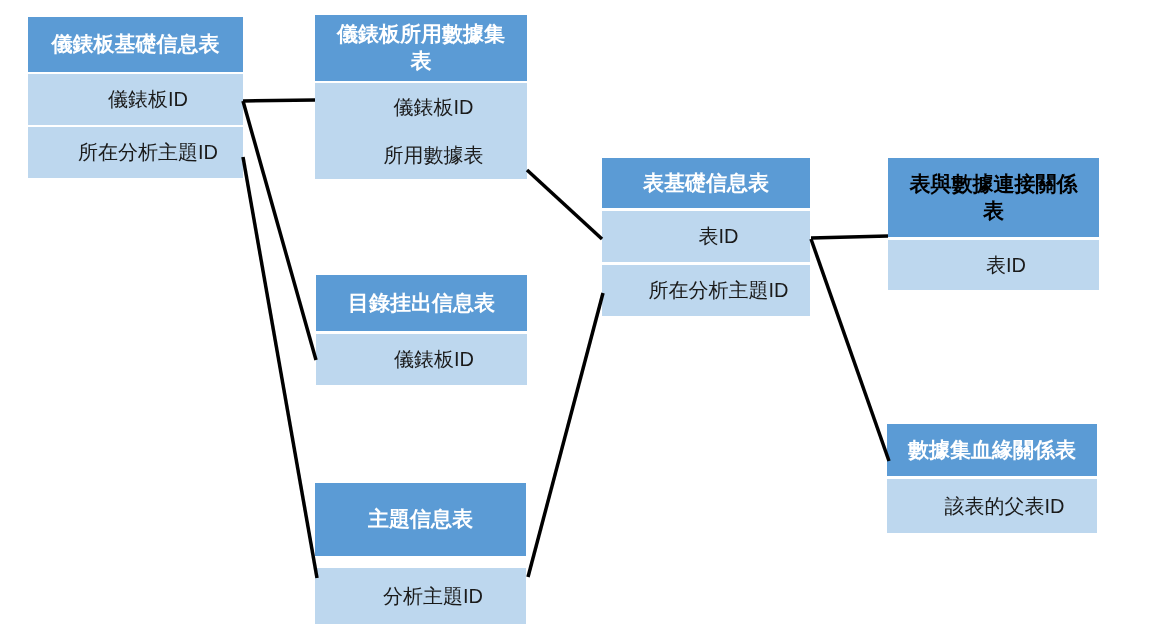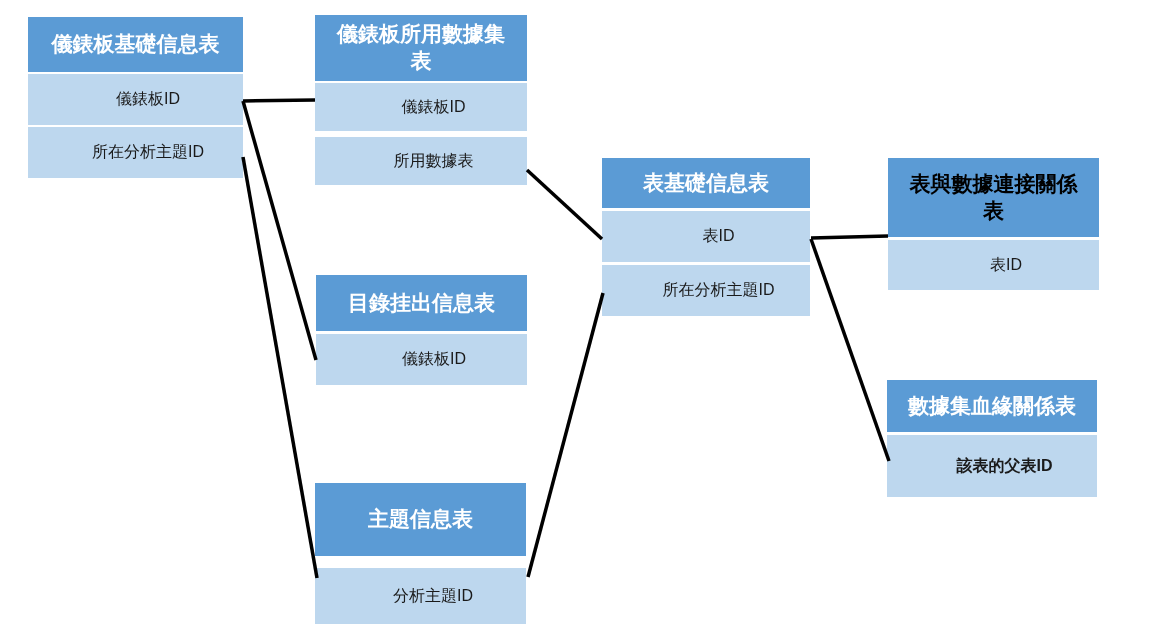--- a/index.html
+++ b/index.html
@@ -39,21 +39,21 @@
     font-size: 21px;
     line-height: 1.28;
     white-space: pre-line;
   }
   .entity-field {
     display: flex;
     align-items: center;
     justify-content: center;
     text-align: center;
     color: #1a1a1a;
-    font-size: 16px;
+    font-size: 20px;
     padding-left: 25px;
   }
 </style>
 </head>
 <body>
 
 <div id="canvas" style="background: rgb(255, 255, 255);">
   <svg id="connections" viewBox="0 0 1175 631" xmlns="http://www.w3.org/2000/svg">
       <line x1="243" y1="101" x2="315" y2="100" stroke="#000000" stroke-width="3.5" stroke-linecap="butt"></line>
       <line x1="243" y1="101" x2="316" y2="360" stroke="#000000" stroke-width="3.5" stroke-linecap="butt"></line>
@@ -65,37 +65,37 @@
     </svg>
 <div class="entity" style="left: 28px; top: 17px; width: 215px;">
       <div class="entity-header" style="height: 55px; background: rgb(91, 155, 213); color: rgb(255, 255, 255);">儀錶板基礎信息表</div>
       <div class="entity-field" style="height: 51px; margin-top: 2px; background: rgb(189, 215, 238); color: rgb(26, 26, 26);">儀錶板ID</div>
       <div class="entity-field" style="height: 51px; margin-top: 2px; background: rgb(189, 215, 238); color: rgb(26, 26, 26);">所在分析主題ID</div>
     </div>
     <div class="entity" style="left: 315px; top: 15px; width: 212px;">
       <div class="entity-header" style="height: 66px; background: rgb(91, 155, 213); color: rgb(255, 255, 255);">儀錶板所用數據集
 表</div>
       <div class="entity-field" style="height: 48px; margin-top: 2px; background: rgb(189, 215, 238); color: rgb(26, 26, 26);">儀錶板ID</div>
-      <div class="entity-field" style="height: 48px; margin-top: 6px; background: rgb(189, 215, 238); color: rgb(26, 26, 26);">所用數據表</div>
+      <div class="entity-field" style="height: 48px; margin-top: 0; background: rgb(189, 215, 238); color: rgb(26, 26, 26);">所用數據表</div>
     </div>
     <div class="entity" style="left: 316px; top: 275px; width: 211px;">
       <div class="entity-header" style="height: 56px; background: rgb(91, 155, 213); color: rgb(255, 255, 255);">目錄挂出信息表</div>
       <div class="entity-field" style="height: 51px; margin-top: 3px; background: rgb(189, 215, 238); color: rgb(26, 26, 26);">儀錶板ID</div>
     </div>
     <div class="entity" style="left: 315px; top: 483px; width: 211px;">
       <div class="entity-header" style="height: 73px; background: rgb(91, 155, 213); color: rgb(255, 255, 255);">主題信息表</div>
       <div class="entity-field" style="height: 56px; margin-top: 12px; background: rgb(189, 215, 238); color: rgb(26, 26, 26);">分析主題ID</div>
     </div>
     <div class="entity" style="left: 602px; top: 158px; width: 208px;">
       <div class="entity-header" style="height: 50px; background: rgb(91, 155, 213); color: rgb(255, 255, 255);">表基礎信息表</div>
       <div class="entity-field" style="height: 51px; margin-top: 3px; background: rgb(189, 215, 238); color: rgb(26, 26, 26);">表ID</div>
       <div class="entity-field" style="height: 51px; margin-top: 3px; background: rgb(189, 215, 238); color: rgb(26, 26, 26);">所在分析主題ID</div>
     </div>
     <div class="entity" style="left: 888px; top: 158px; width: 211px;">
       <div class="entity-header" style="height: 79px; background: rgb(91, 155, 213); color: #000000;">表與數據連接關係
 表</div>
       <div class="entity-field" style="height: 50px; margin-top: 3px; background: rgb(189, 215, 238); color: rgb(26, 26, 26);">表ID</div>
     </div>
     <div class="entity" style="left: 887px; top: 380px; width: 210px;">
-      <div class="entity-header" style="height: 52px; background: rgb(91, 155, 213); color: rgb(255, 255, 255);">數據集血緣關係表</div>
-      <div class="entity-field" style="height: 62px; margin-top: 3px; background: rgb(189, 215, 238); color: rgb(26, 26, 26); font-weight: bold;">該表的父表ID</div>
+      <div class="entity-header" style="height: 52px; background: rgb(91, 155, 213); color: rgb(255, 255, 255); margin-top: 44px;">數據集血緣關係表</div>
+      <div class="entity-field" style="height: 54px; margin-top: 3px; background: rgb(189, 215, 238); color: rgb(26, 26, 26);">該表的父表ID</div>
     </div>
   </div>
 
 </body></html>

